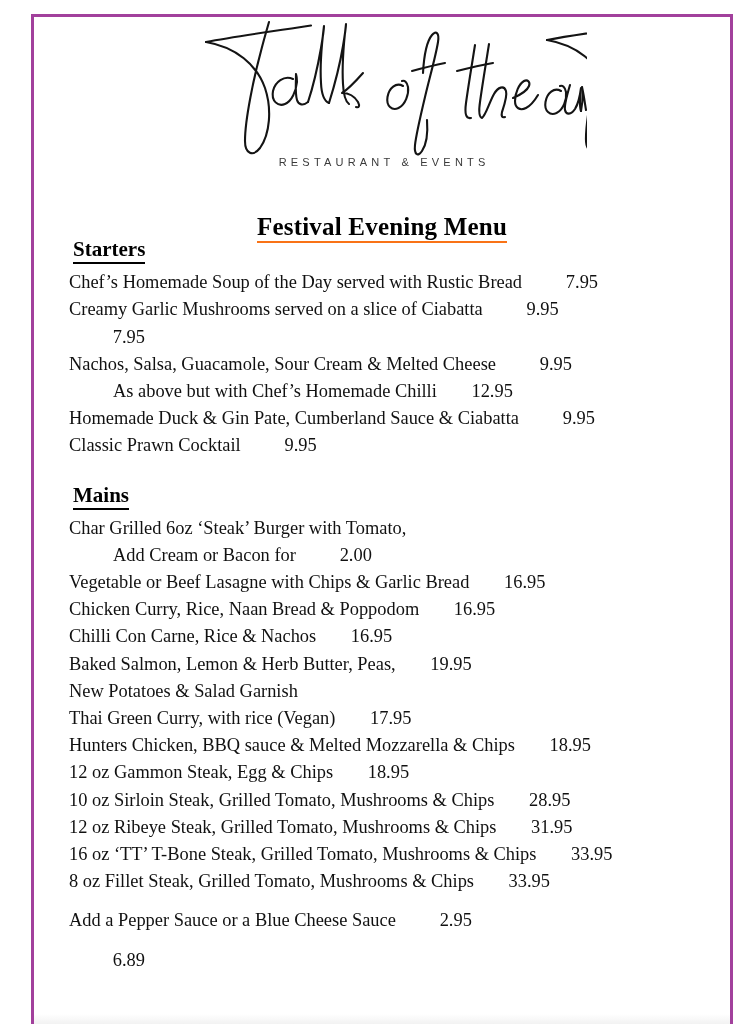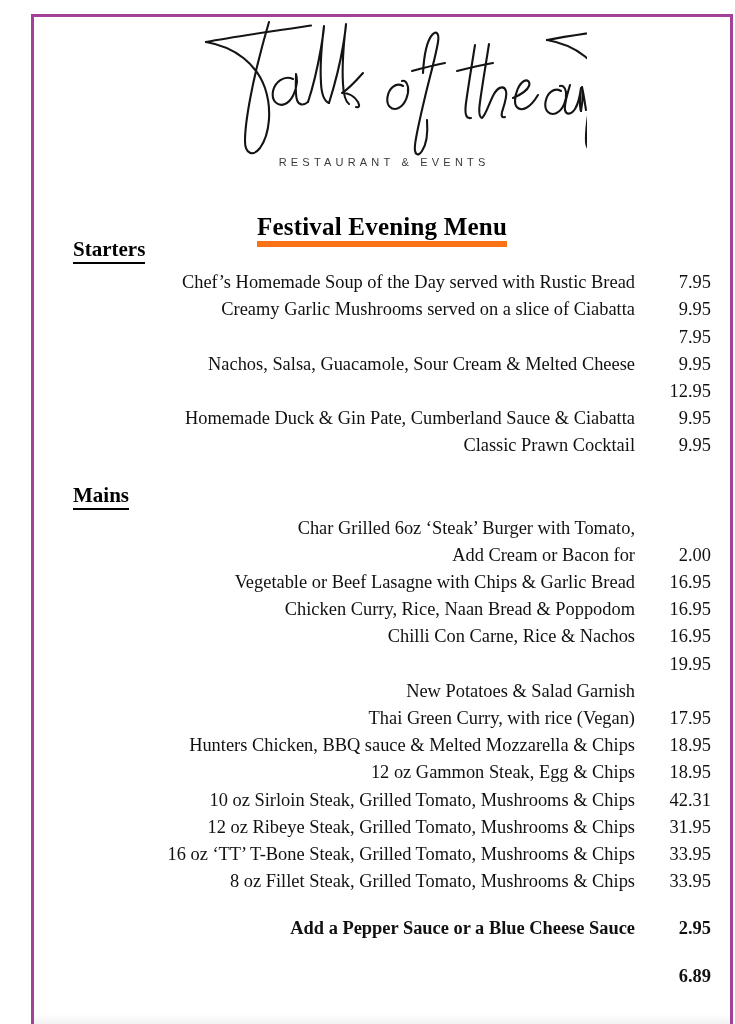--- a/index.html
+++ b/index.html
@@ -84,21 +84,21 @@
     left: 19px;
     top: 196px;
     width: 696px;
     text-align: center;
     font-size: 25px;
     font-weight: bold;
     letter-spacing: 0.2px;
     color: #000000;
   }
   .menu-title span {
-    border-bottom: 6px solid #f97316;
+    border-bottom: 2px solid #f97316;
     padding-bottom: 1px;
     text-align: center;
   }
 
   
   .menu-body {
     position: absolute;
     left: 54px;
     top: 238px;
     width: 642px;
@@ -115,21 +115,21 @@
     border-bottom: 2px solid #000000;
     padding-bottom: 1px;
   }
   .section + .section {
     margin-top: 24px;
   }
 
   .item-row {
     display: flex;
     align-items: baseline;
-    justify-content: flex-end;
+    justify-content: flex-start;
     font-size: 18.4px;
     line-height: 27.2px;
     color: #111111;
     white-space: nowrap;
   }
   .item-name {
     flex: 0 1 auto;
   }
   .item-price {
     flex: 0 0 auto;
@@ -137,22 +137,21 @@
     min-width: 62px;
     margin-left: 14px;
   }
   .item-row.indent .item-name {
     padding-left: 44px;
   }
   .item-row.continuation {
     
   }
   .item-row.gap-before {
-    margin-top: 20px;
-    font-weight: bold;
+    margin-top: 12px;
   }
   .item-price.empty {
     visibility: hidden;
   }
 </style>
 </head>
 <body>
 
 <div class="page">
 
@@ -214,20 +213,21 @@
           <span class="item-price">9.95</span>
         </div>
         <div class="item-row">
           <span class="item-price">7.95</span>
         </div>
         <div class="item-row">
           <span class="item-name">Nachos, Salsa, Guacamole, Sour Cream &amp; Melted Cheese</span>
           <span class="item-price">9.95</span>
         </div>
         <div class="item-row indent">
+          <span class="item-name">As above but with Chef’s Homemade Chilli</span>
           <span class="item-price">12.95</span>
         </div>
         <div class="item-row">
           <span class="item-name">Homemade Duck &amp; Gin Pate, Cumberland Sauce &amp; Ciabatta</span>
           <span class="item-price">9.95</span>
         </div>
         <div class="item-row">
           <span class="item-name">Classic Prawn Cocktail</span>
           <span class="item-price">9.95</span>
         </div>
@@ -248,41 +248,42 @@
         </div>
         <div class="item-row">
           <span class="item-name">Chicken Curry, Rice, Naan Bread &amp; Poppodom</span>
           <span class="item-price">16.95</span>
         </div>
         <div class="item-row">
           <span class="item-name">Chilli Con Carne, Rice &amp; Nachos</span>
           <span class="item-price">16.95</span>
         </div>
         <div class="item-row">
+          <span class="item-name">Baked Salmon, Lemon &amp; Herb Butter, Peas,</span>
           <span class="item-price">19.95</span>
         </div>
         <div class="item-row continuation">
           <span class="item-name">New Potatoes &amp; Salad Garnish</span>
           <span class="item-price empty"></span>
         </div>
         <div class="item-row">
           <span class="item-name">Thai Green Curry, with rice (Vegan)</span>
           <span class="item-price">17.95</span>
         </div>
         <div class="item-row">
           <span class="item-name">Hunters Chicken, BBQ sauce &amp; Melted Mozzarella &amp; Chips</span>
           <span class="item-price">18.95</span>
         </div>
         <div class="item-row">
           <span class="item-name">12 oz Gammon Steak, Egg &amp; Chips</span>
           <span class="item-price">18.95</span>
         </div>
         <div class="item-row">
           <span class="item-name">10 oz Sirloin Steak, Grilled Tomato, Mushrooms &amp; Chips</span>
-          <span class="item-price">42.31</span>
+          <span class="item-price">28.95</span>
         </div>
         <div class="item-row">
           <span class="item-name">12 oz Ribeye Steak, Grilled Tomato, Mushrooms &amp; Chips</span>
           <span class="item-price">31.95</span>
         </div>
         <div class="item-row">
           <span class="item-name">16 oz ‘TT’ T-Bone Steak, Grilled Tomato, Mushrooms &amp; Chips</span>
           <span class="item-price">33.95</span>
         </div>
         <div class="item-row">

